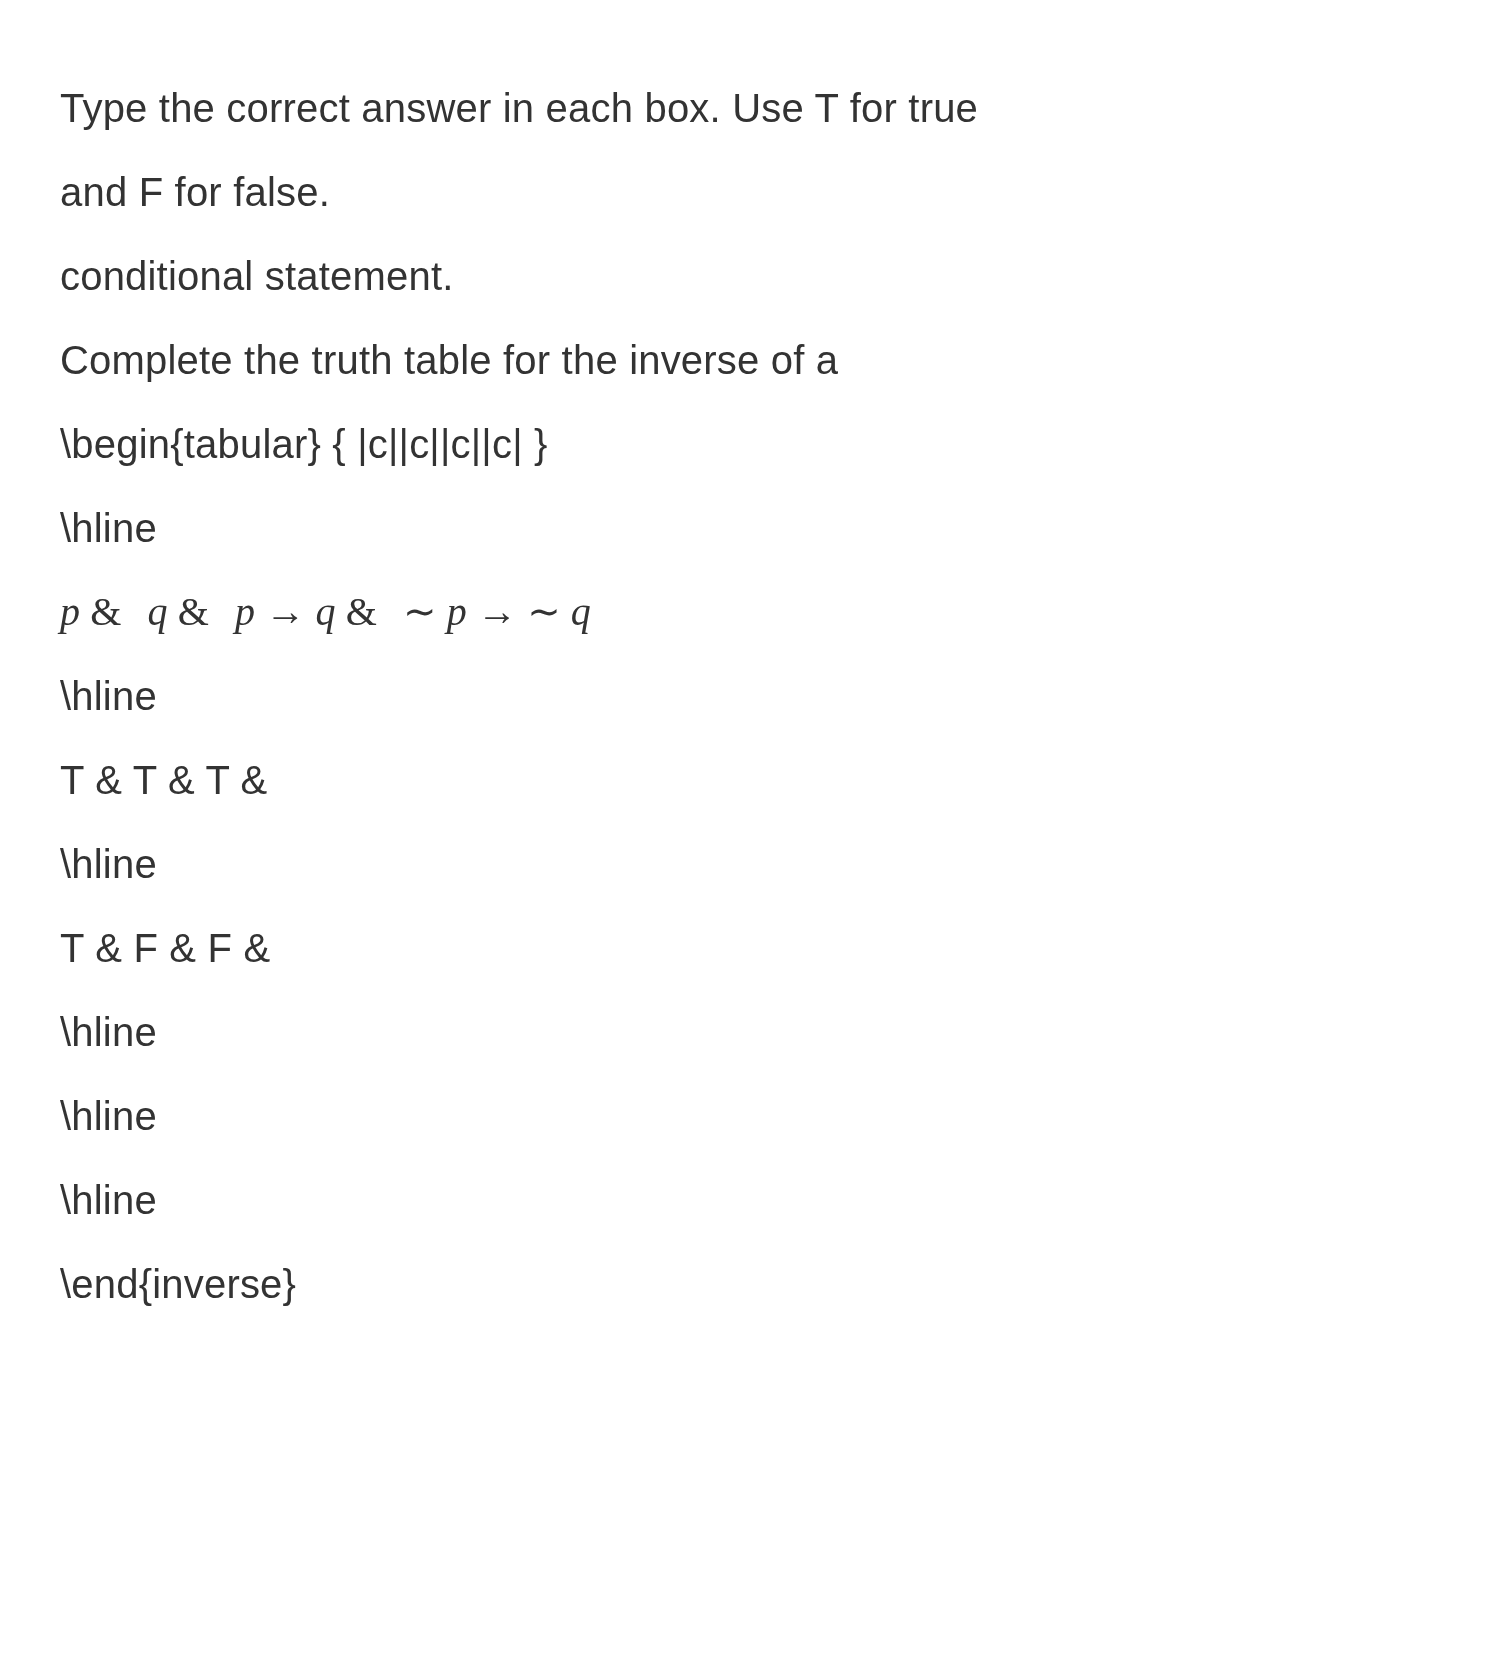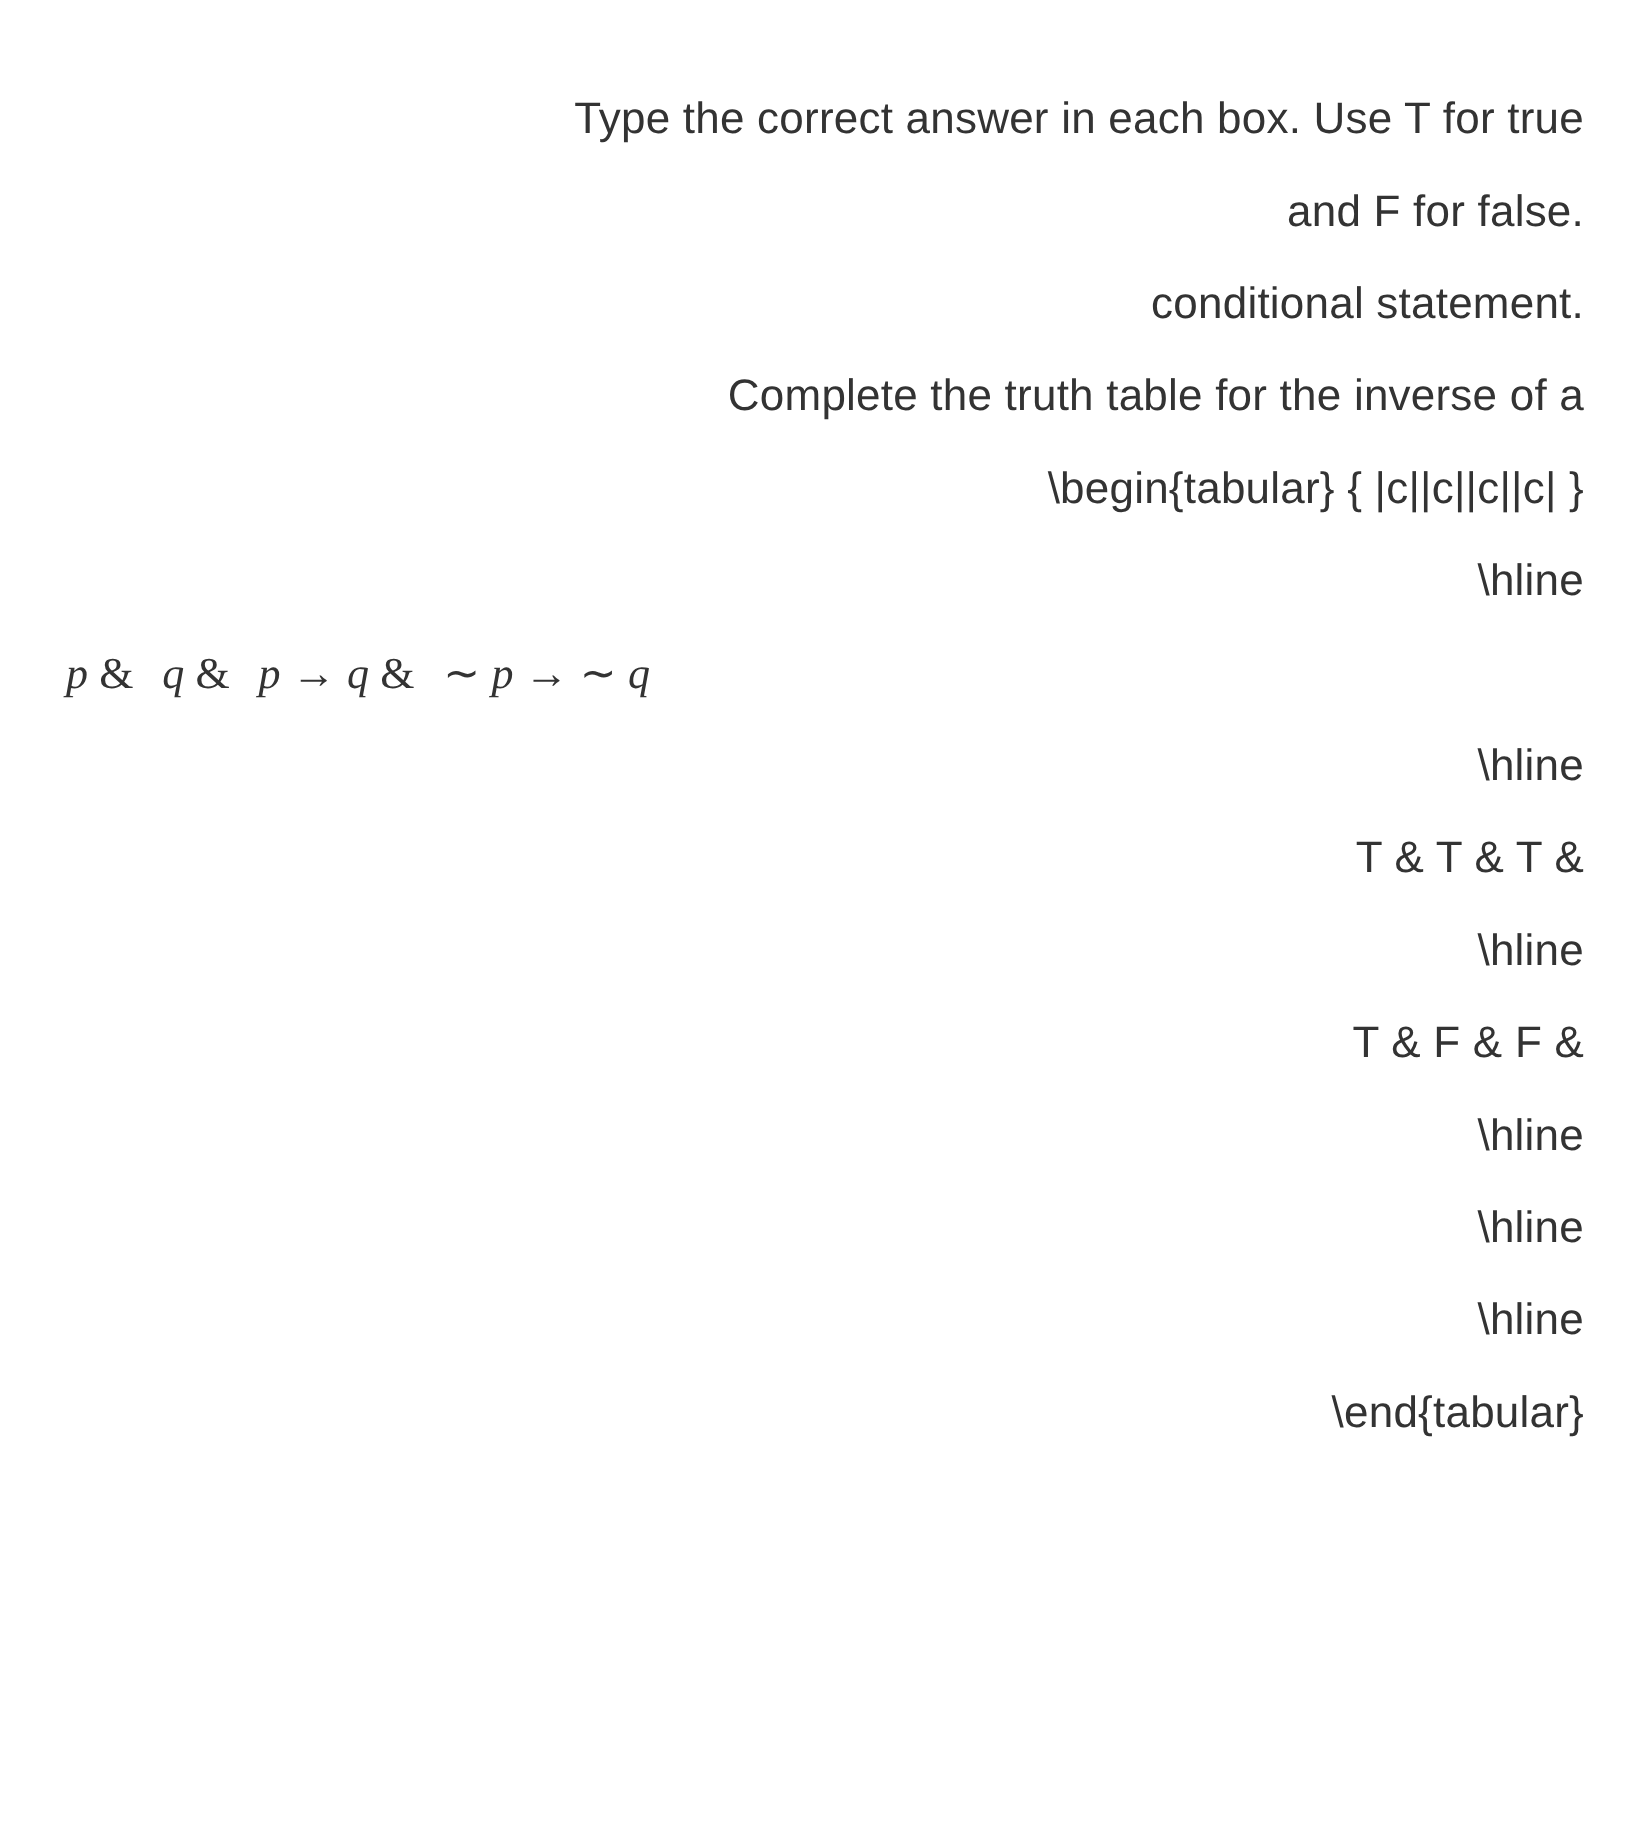--- a/index.html
+++ b/index.html
@@ -12,21 +12,20 @@
       background: #ffffff;
       padding: 70px 60px;
       width: 1500px;
       min-height: 1656px;
       color: #333333;
     }
     .content {
       font-size: 40px;
       line-height: 1.9;
       letter-spacing: 0.2px;
-      text-align: right;
     }
     .line {
       margin-bottom: 8px;
     }
     .math-italic {
       font-family: Georgia, "Times New Roman", serif;
       font-style: italic;
     }
     .math-sym {
       font-family: Georgia, "Times New Roman", serif;
@@ -74,15 +73,15 @@
     <span class="math-italic">q</span>
   </div>
 
   <div class="line">\hline</div>
   <div class="line">T &amp; T &amp; T &amp;</div>
   <div class="line">\hline</div>
   <div class="line">T &amp; F &amp; F &amp;</div>
   <div class="line">\hline</div>
   <div class="line">\hline</div>
   <div class="line">\hline</div>
-  <div class="line">\end{tabular}</div>
+  <div class="line">\end{inverse}</div>
 
 </div>
 
 </body></html>

